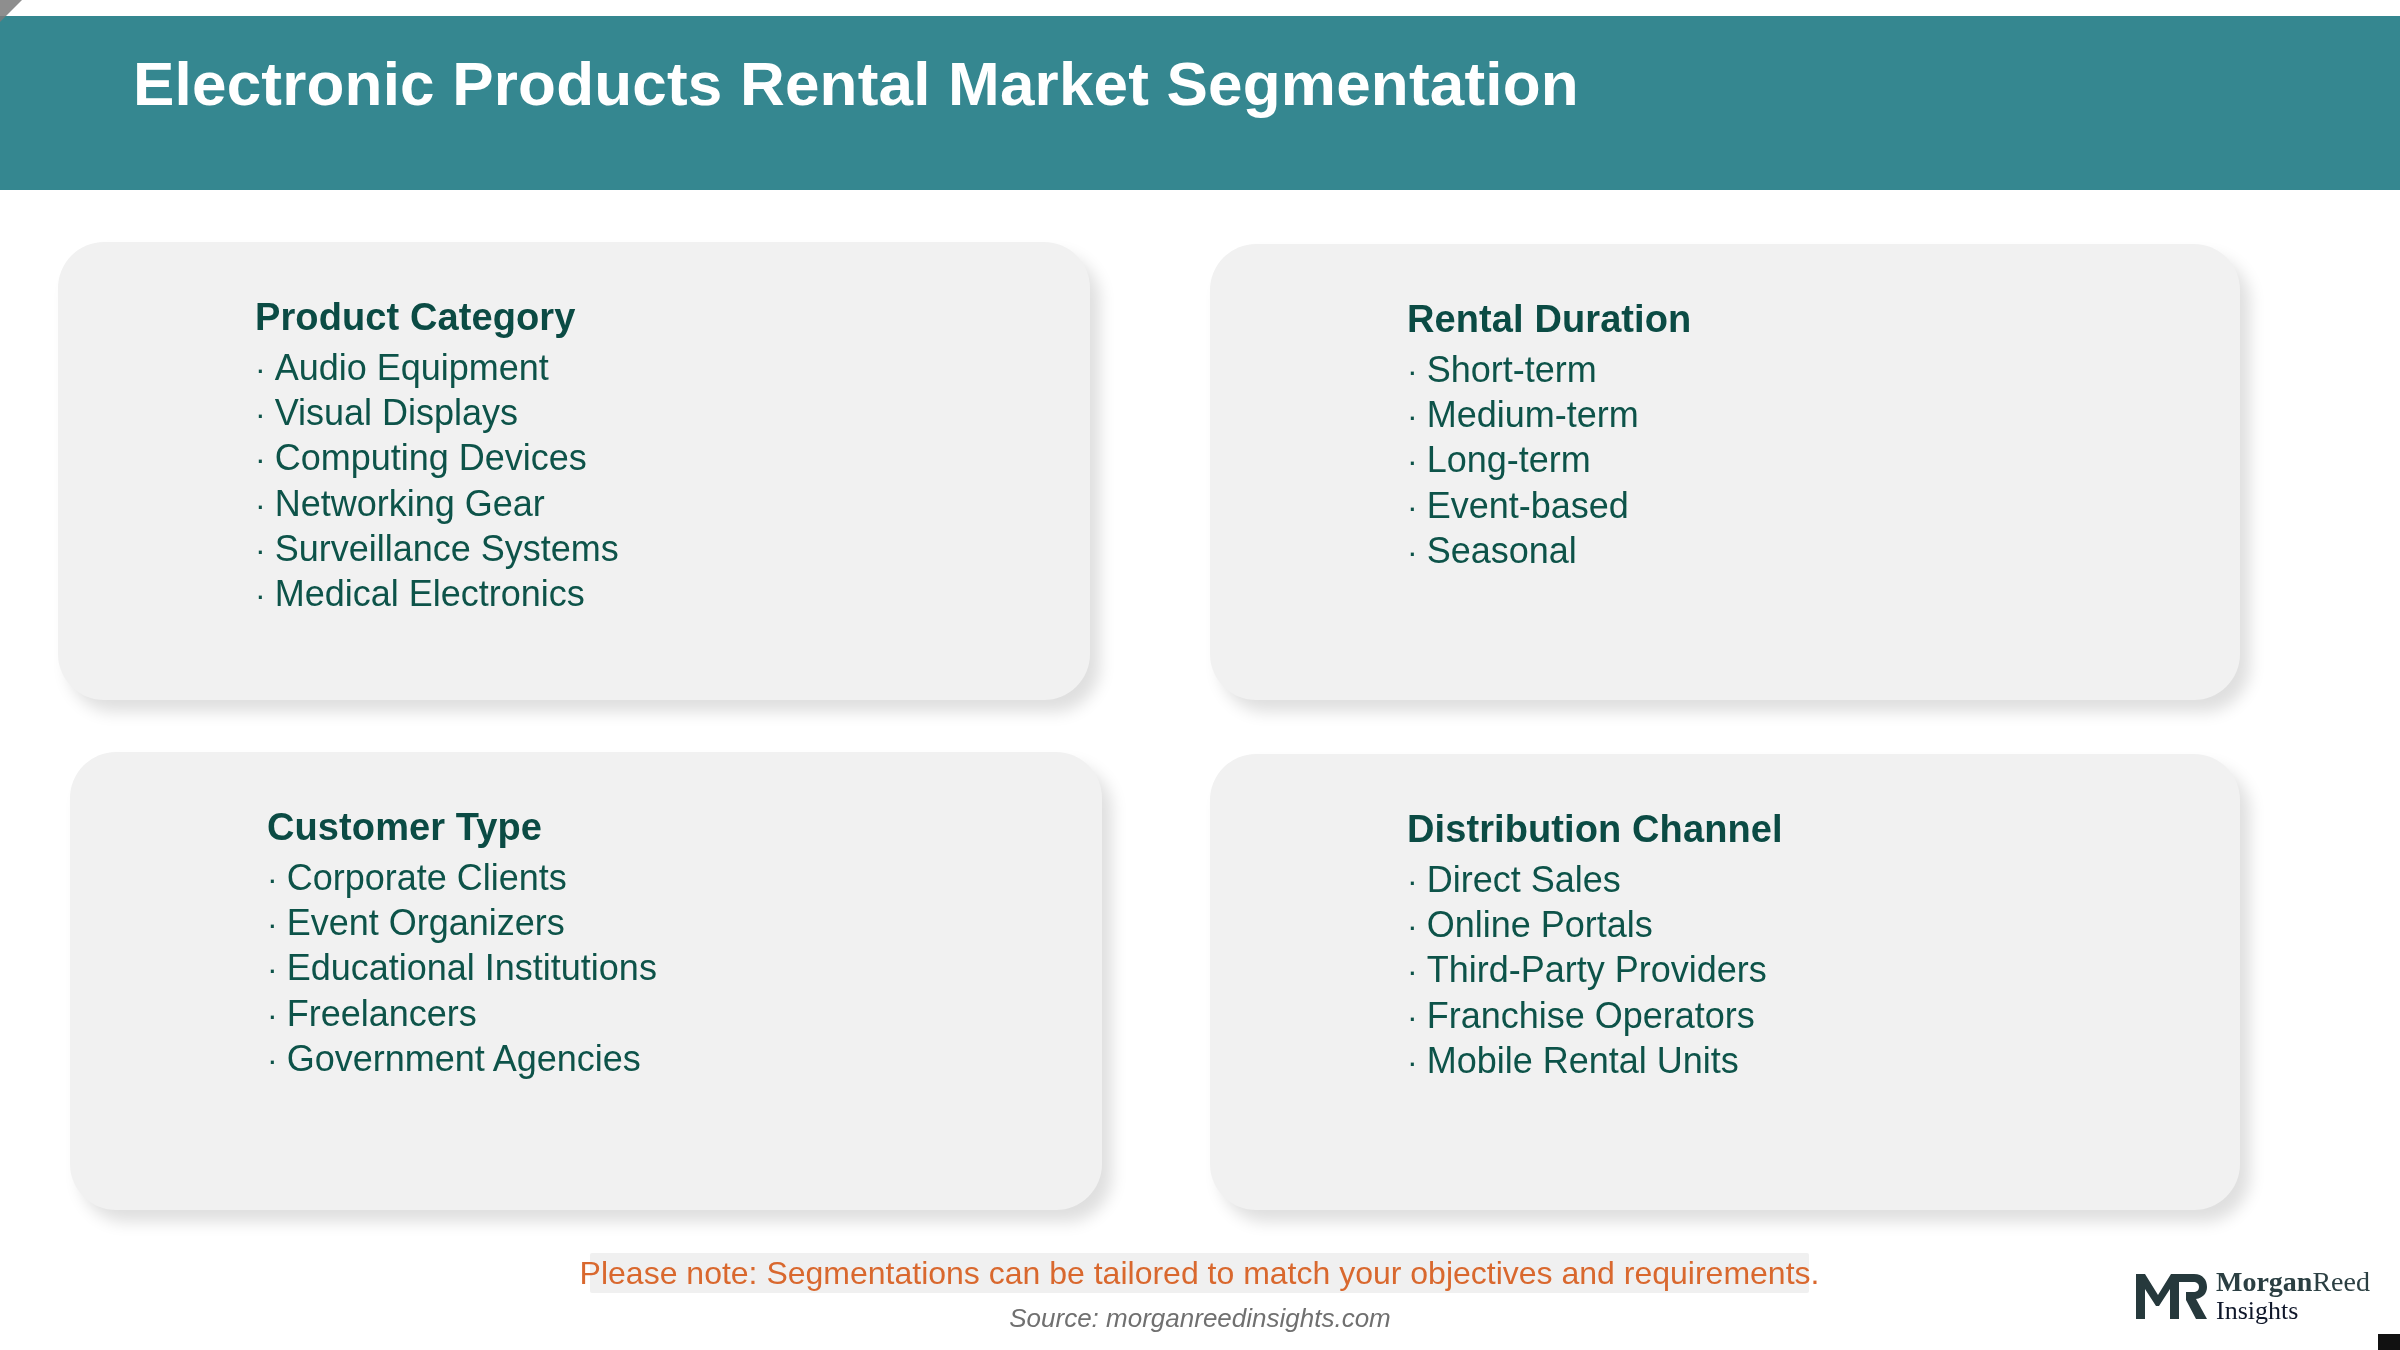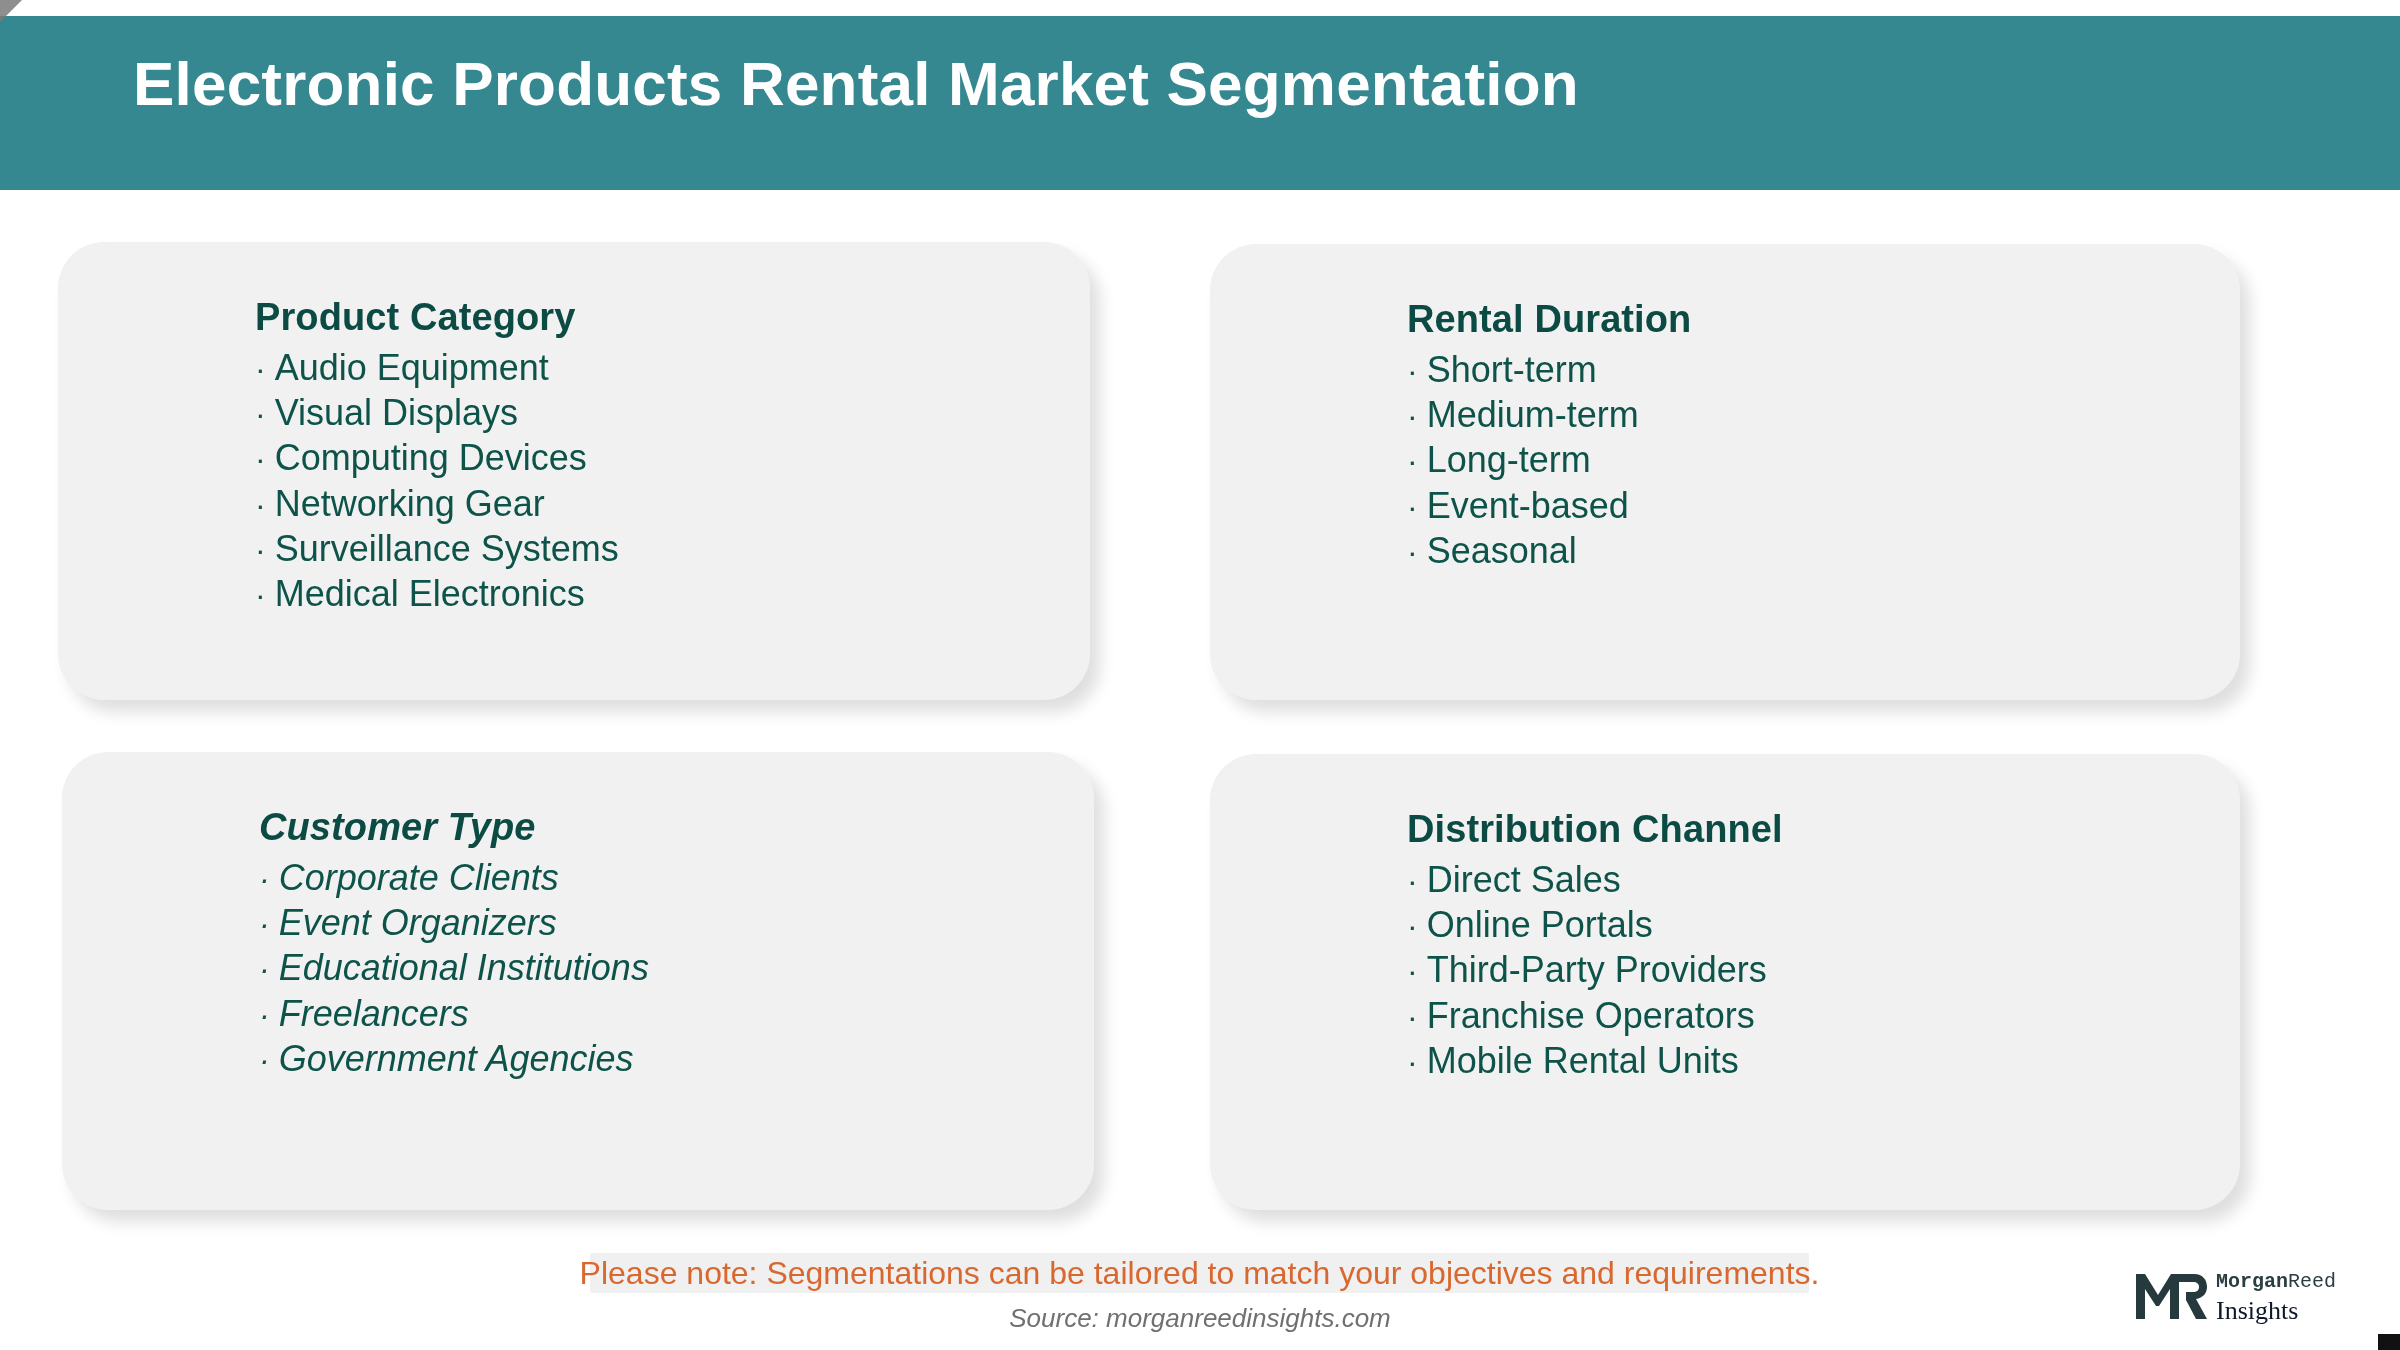--- a/index.html
+++ b/index.html
@@ -66,21 +66,21 @@
   }
   .card {
     position: absolute;
     background: #f1f1f1;
     border-radius: 46px;
     box-shadow: 10px 12px 16px rgba(0,0,0,0.13);
     box-sizing: border-box;
   }
   .card.c0 { left: 0px;    top: 0px;   width: 1032px; height: 458px; }
   .card.c1 { left: 1152px; top: 2px;   width: 1030px; height: 456px; }
-  .card.c2 { left: 4px;    top: 510px; width: 1032px; height: 458px; font-style: italic; }
+  .card.c2 { left: 12px;    top: 510px; width: 1032px; height: 458px; }
   .card.c3 { left: 1152px; top: 512px; width: 1030px; height: 456px; }
 
   .card-inner {
     position: absolute;
     left: 197px;
     top: 54px;
     right: 30px;
   }
   .card-title {
     font-size: 38px;
@@ -158,22 +158,22 @@
     top: 4px;
     width: 74px;
     height: 50px;
   }
   .logo-words {
     position: absolute;
     left: 82px;
     top: 0px;
   }
   .logo-line1 {
-    font-family: Liberation Mono, monospace;
-    font-size: 20px;
+    font-family: Liberation Serif, serif;
+    font-size: 28px;
     line-height: 30px;
     color: #2b3f42;
     white-space: nowrap;
   }
   .logo-line1 .reed { font-weight: 400; }
   .logo-line1 .morgan { font-weight: 700; }
   .logo-line2 {
     font-family: "Liberation Serif", serif;
     font-size: 26px;
     line-height: 28px;

